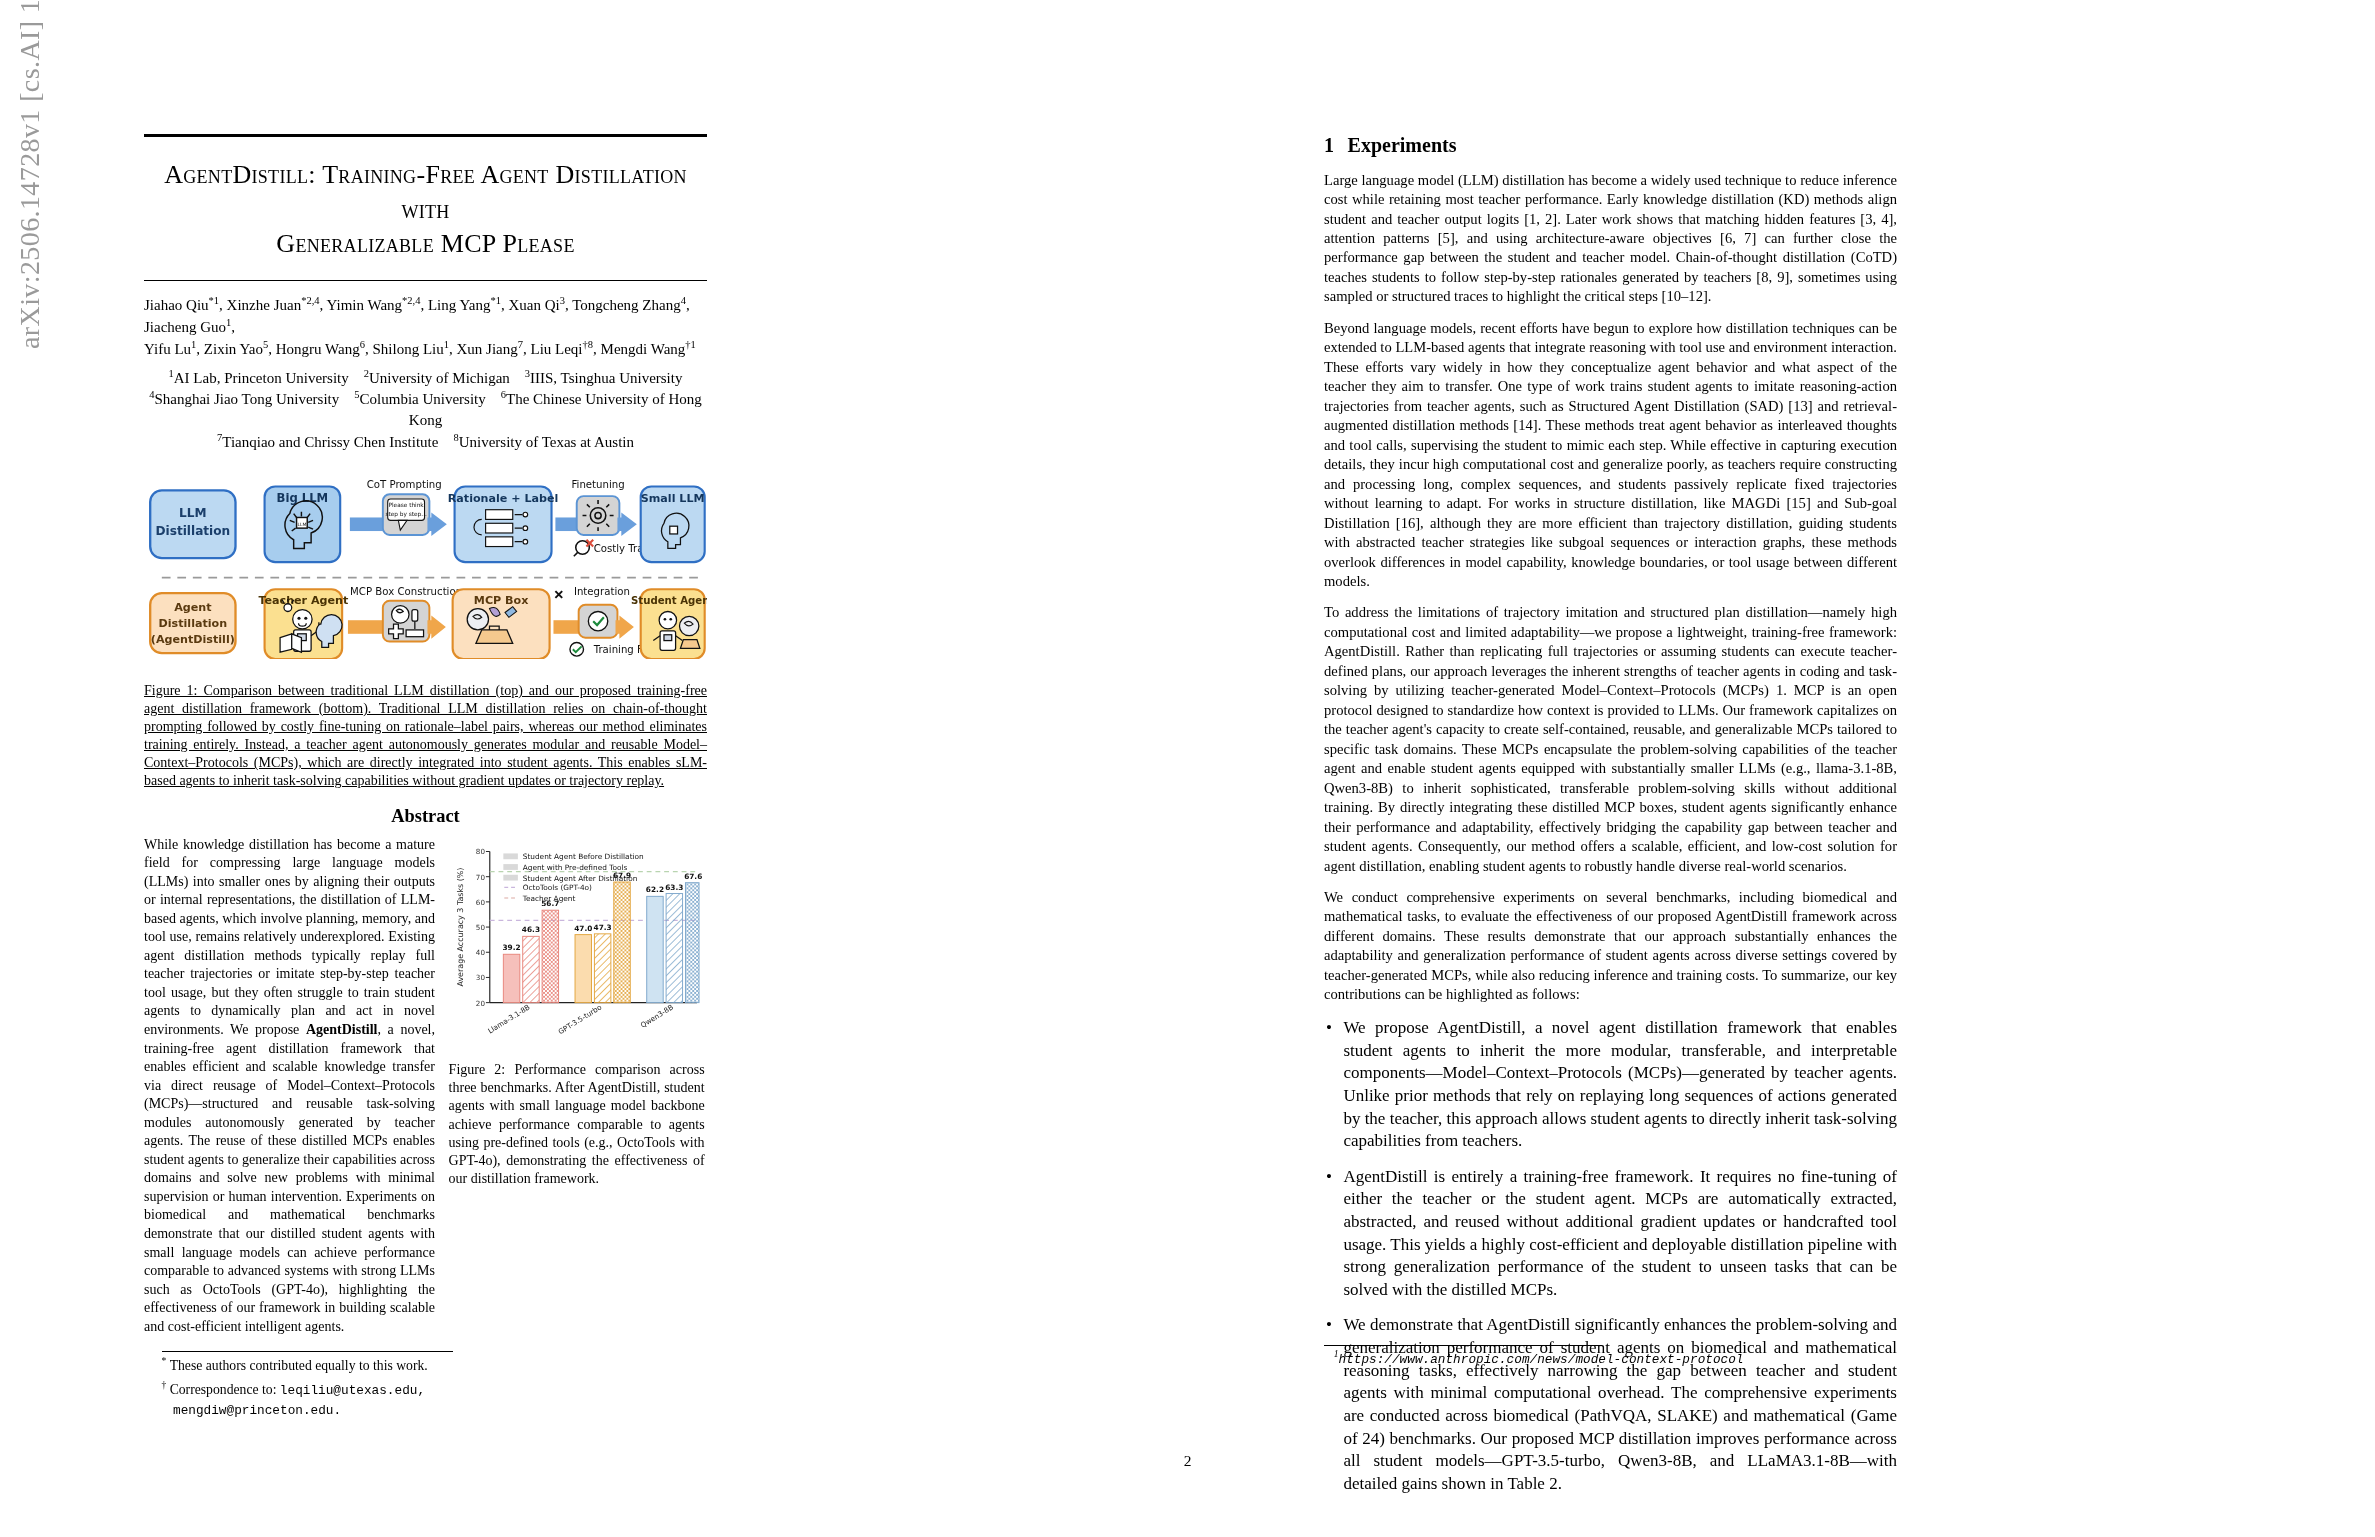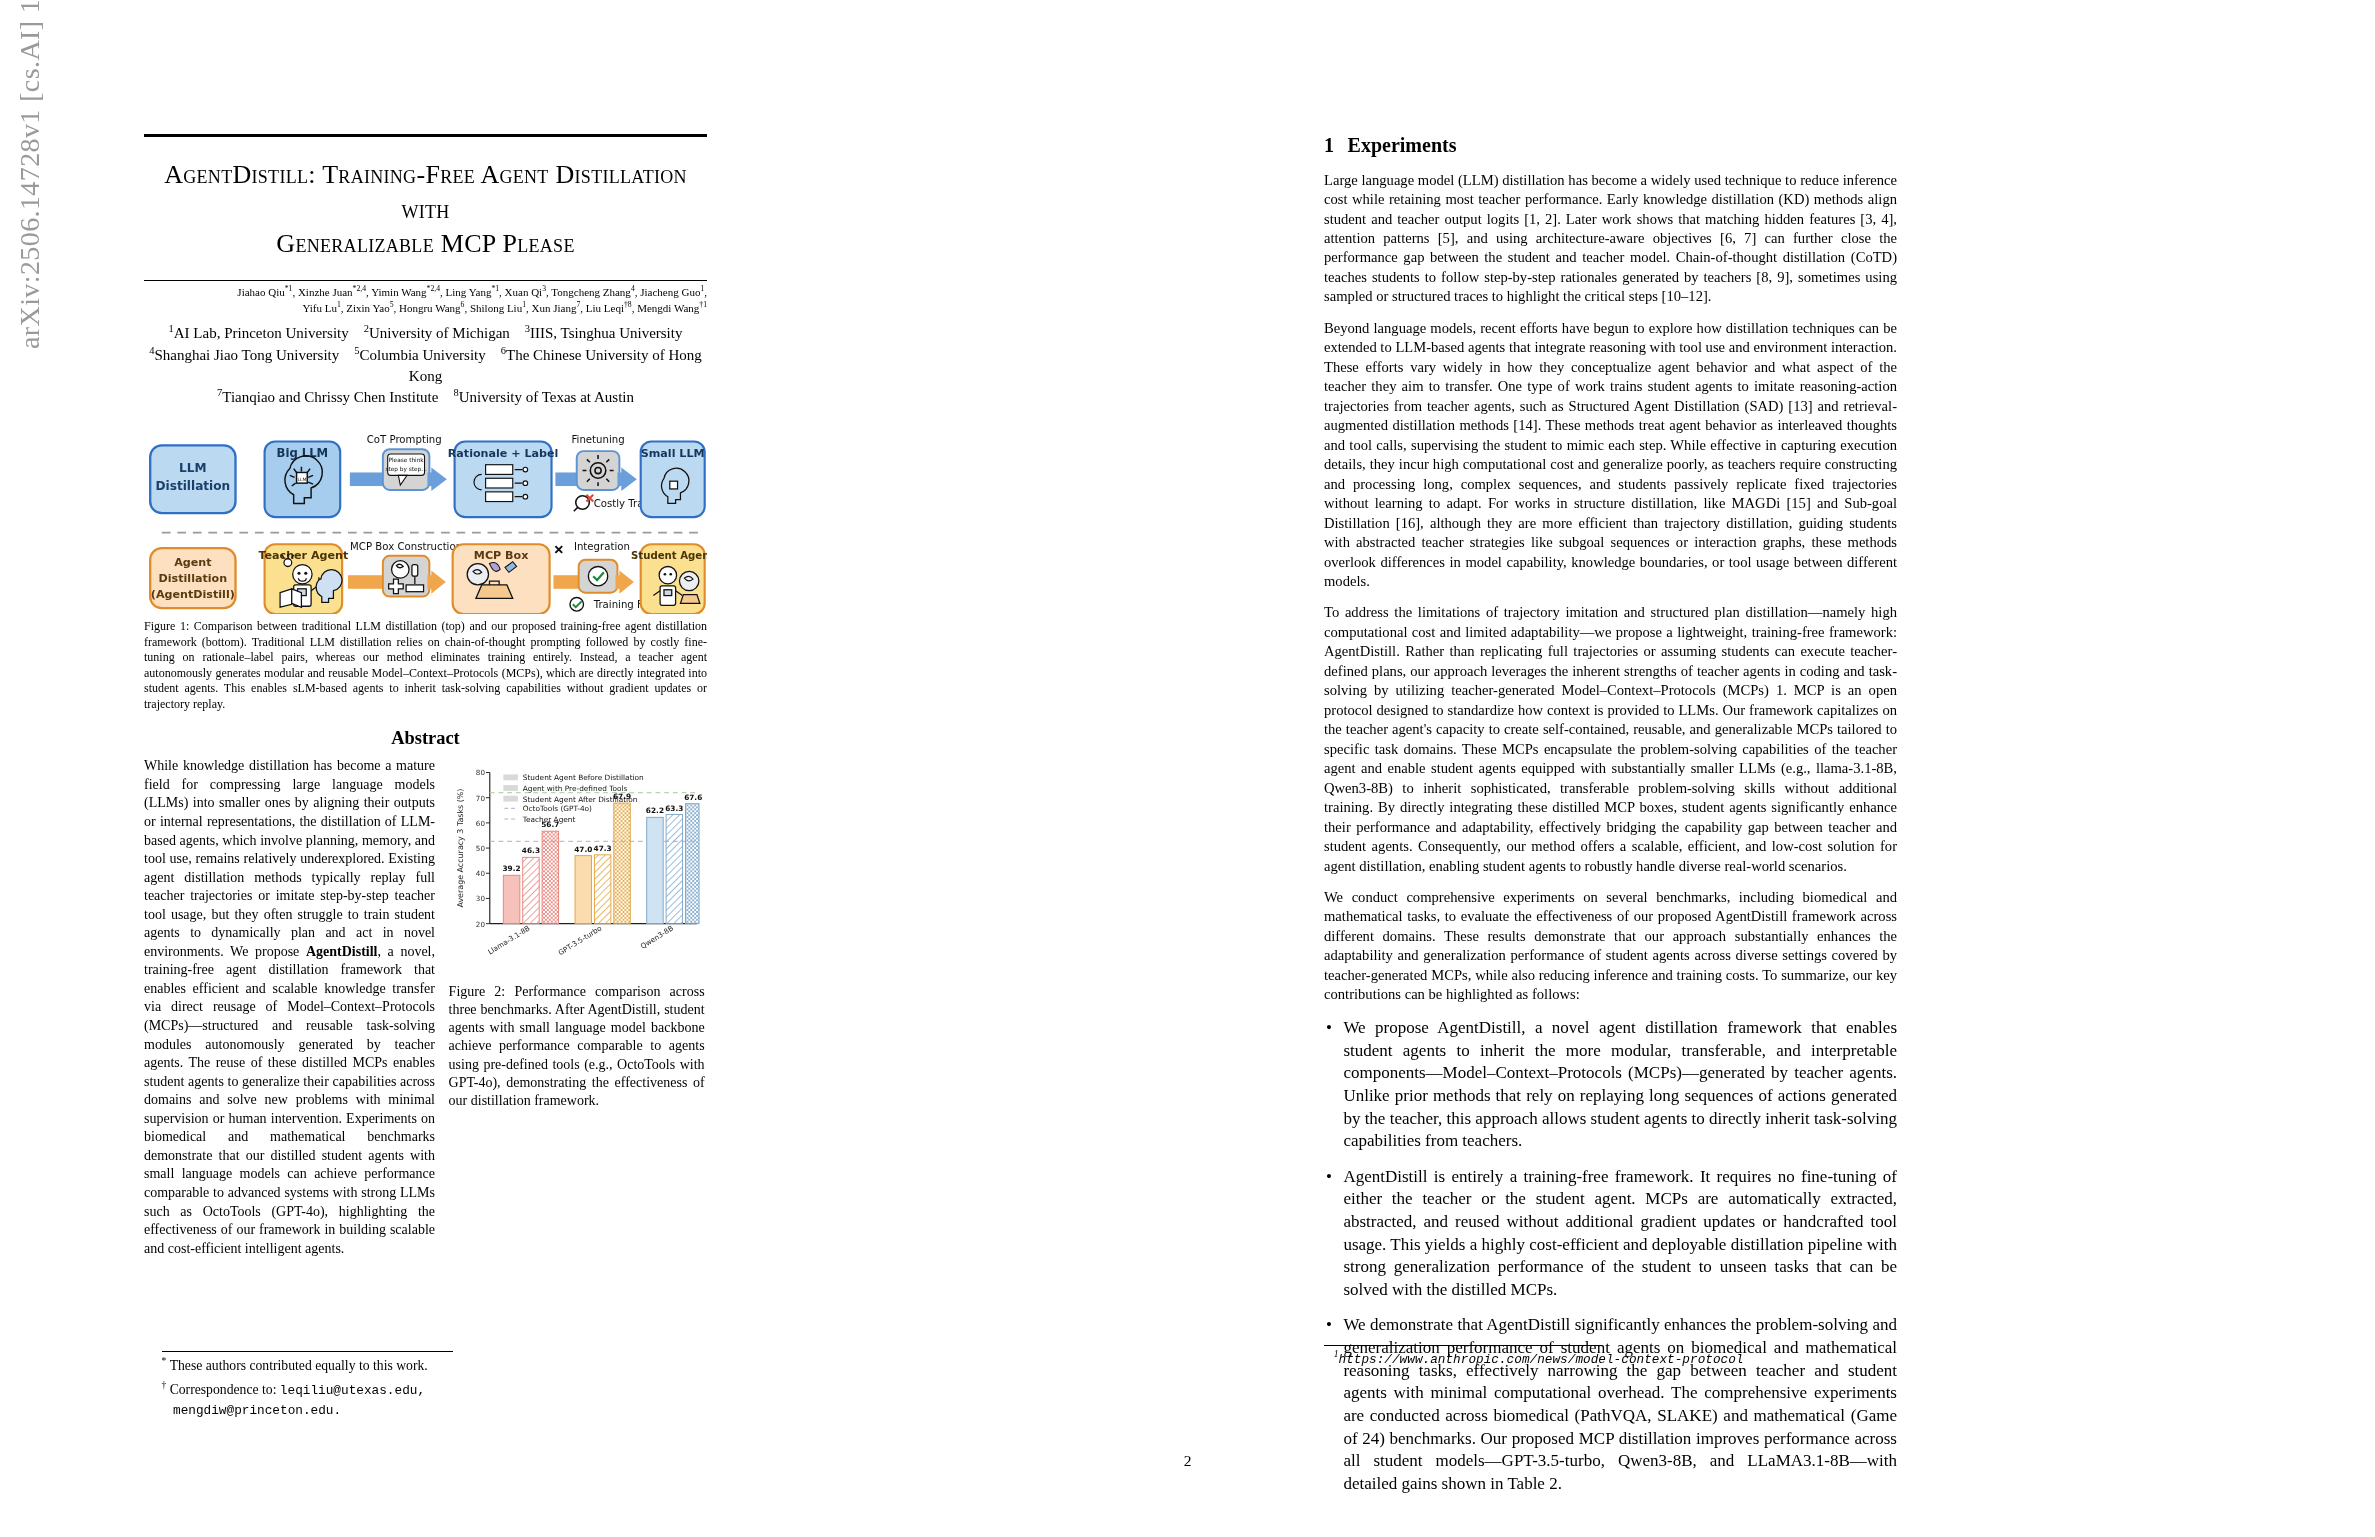--- a/index.html
+++ b/index.html
@@ -39,39 +39,40 @@
     font-size: 26px;
     line-height: 1.33;
     font-variant: small-caps;
     letter-spacing: 0.3px;
     margin: 21.3px 0 18.4px 0;
     font-weight: 400;
   }
   .rule-thin-after { border-top: 1.9px solid #000; width: 100%; }
 
   .authors {
-    text-align: right;
-    font-size: 11px;
+    text-align: left;
+    font-size: 15px;
     line-height: 1.46;
-    margin-top: 3px;
+    margin-top: 14px;
   }
   .affil {
     text-align: center;
     font-size: 15px;
     line-height: 1.42;
     margin-top: 6.8px;
   }
   sup { font-size: 0.70em; vertical-align: super; line-height: 0; }
 
   
   .fig1-wrap { margin-top: 15.5px; width: 100%; }
   .fig1 { width: 563px; height: 190px; display: block; }
   .fig1-cap {
-    font-size: 12px; line-height: 1.295; text-align: justify;
-    margin-top: 5px;
+    font-size: 14px; line-height: 1.295; text-align: justify;
+    margin-top: 23px;
+    text-decoration: underline;
   }
 
   
   .abs-head {
     text-align: center; font-size: 18.4px; font-weight: 700;
     margin: 15.5px 0 8.7px 0;
   }
   .abs-row { display: flex; gap: 13.6px; align-items: flex-start; }
   .abs-text {
     width: 291px;

